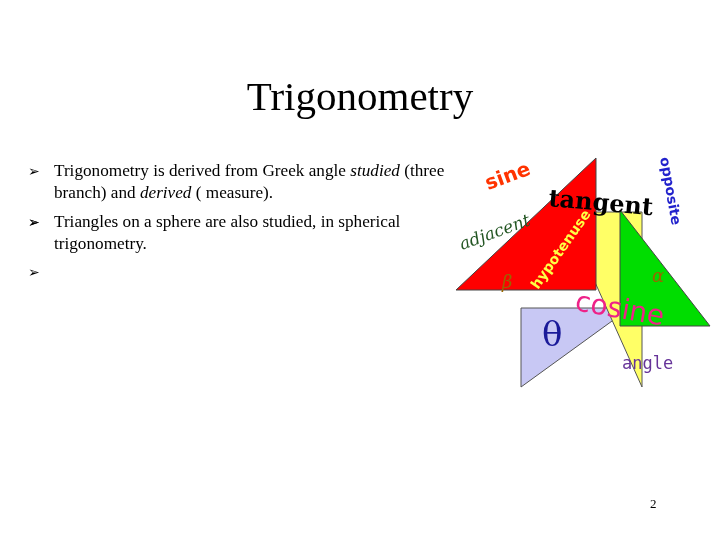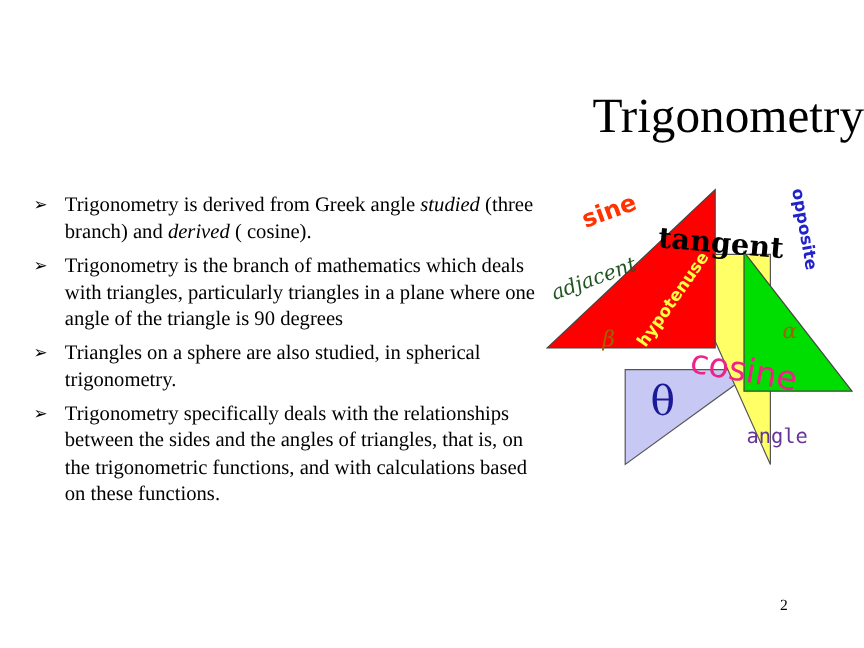--- a/index.html
+++ b/index.html
@@ -1,45 +1,43 @@
 <!DOCTYPE html>
 <html><head>
 <meta charset="utf-8">
 <style>
   html, body { margin:0; padding:0; }
   body { width:720px; height:540px; background:#ffffff; position:relative; overflow:hidden;
          font-family: "Liberation Serif", "DejaVu Serif", serif; color:#000; }
-  .title { position:absolute; left:0; width:720px; top:70px; text-align:right; font-size:41px; line-height:52px; }
+  .title { position:absolute; left:0; width:720px; top:70px; text-align:center; font-size:41px; line-height:52px; }
   .bullets { position:absolute; left:28px; top:160px; width:420px; margin:0; padding:0; list-style:none; }
   .bullet { position:relative; padding-left:26px; font-size:17.2px; line-height:22.3px; margin-bottom:6px; }
   .arrow { position:absolute; left:0; top:0; font-family:"DejaVu Sans", sans-serif; font-size:14px; }
   .pagenum { position:absolute; left:650px; top:496px; font-size:13px; }
   .figure { position:absolute; left:446px; top:150px; width:274px; height:245px; }
 </style>
 </head>
 <body>
 
 <div class="title">Trigonometry</div>
 
 <ul class="bullets">
   <li class="bullet">
     <span class="arrow">➢</span>
-    <span>Trigonometry is derived from Greek angle </span><i>studied</i><span> (three branch) and </span><i>derived</i><span> ( cosine).</span>
+    <span>Trigonometry is derived from Greek angle </span><i>studied</i><span> (three branch) and </span><i>derived</i><span> ( measure).</span>
   </li>
   <li class="bullet">
     <span class="arrow">➢</span>
-    <span>Trigonometry is the branch of mathematics which deals with triangles, particularly triangles in a plane where one angle of the triangle is 90 degrees</span>
   </li>
   <li class="bullet">
     <span class="arrow">➢</span>
     <span>Triangles on a sphere are also studied, in spherical trigonometry.</span>
   </li>
   <li class="bullet">
     <span class="arrow">➢</span>
-    <span>Trigonometry specifically deals with the relationships between the sides and the angles of triangles, that is, on the trigonometric functions, and with calculations based on these functions.</span>
   </li>
 </ul>
 
 <svg class="figure" viewBox="0 0 274 245" xmlns="http://www.w3.org/2000/svg">
 
   <polygon points="75,158 184,158 75,237" fill="#c8c8f4" stroke="#555" stroke-width="1"></polygon>
 
   <polygon points="148,62 196,62 196,237 148,130" fill="#ffff66" stroke="#555" stroke-width="1"></polygon>
 
   <polygon points="10,140 150,8 150,140" fill="#ff0000" stroke="#444" stroke-width="1"></polygon>

